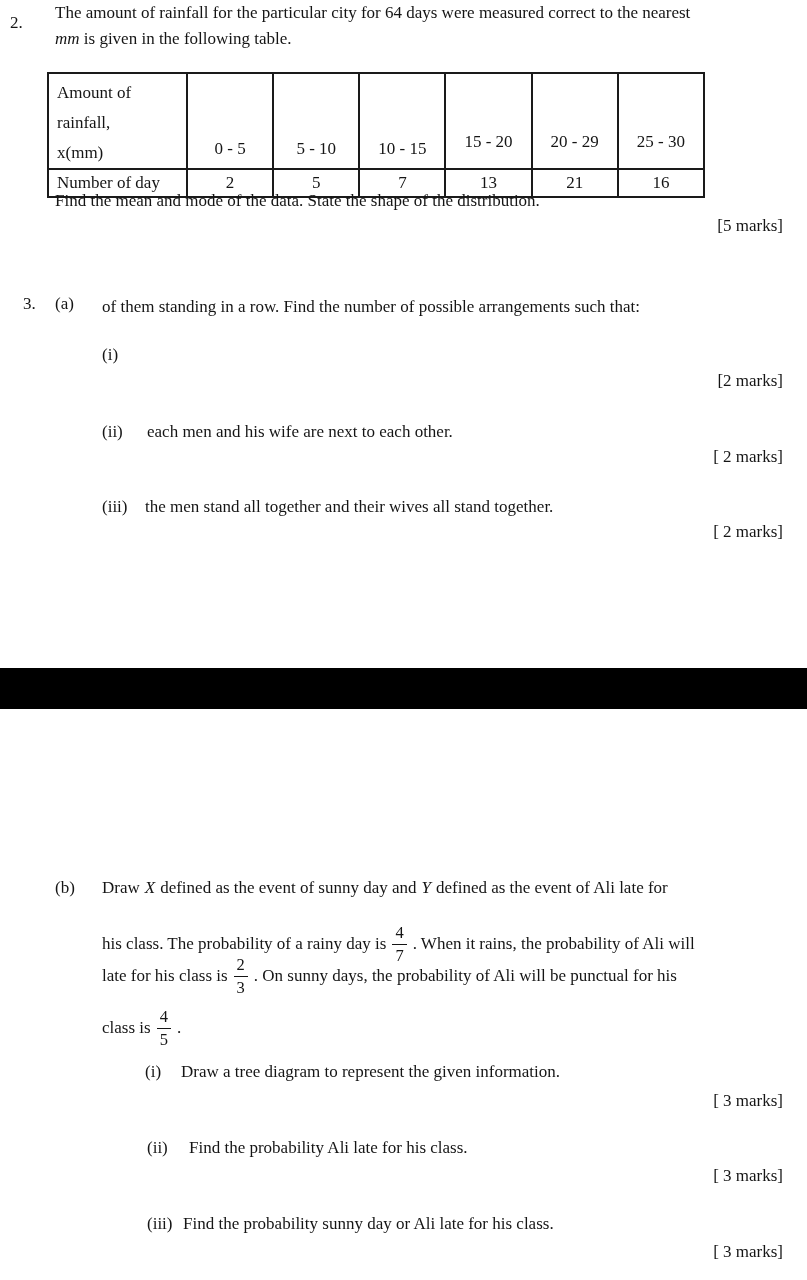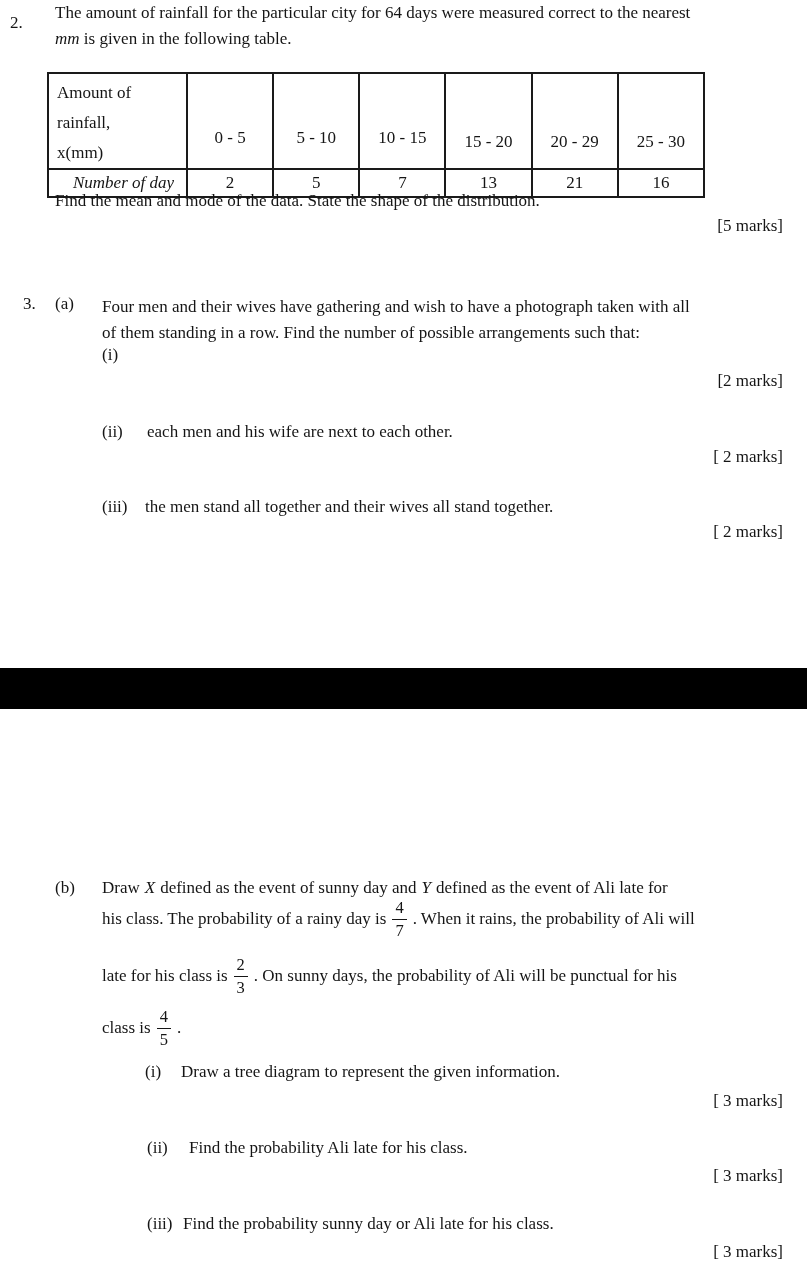--- a/index.html
+++ b/index.html
@@ -19,23 +19,23 @@
   .marks{position:absolute;right:24px;white-space:nowrap;}
   .item-row{position:absolute;display:flex;}
   .item-label{flex:0 0 auto;}
   .q-table{
     position:absolute;left:47px;top:72px;
     border-collapse:collapse;table-layout:fixed;width:658px;
   }
   .q-table td{border:2px solid #1a1a1a;padding:0;margin-left:44px;}
   .q-table .hdr{vertical-align:top;padding:4px 6px 0 8px;line-height:30px;}
   .q-table .interval{text-align:center;vertical-align:bottom;}
-  .q-table .interval.low{padding-bottom:20px;}
+  .q-table .interval.low{padding-bottom:9px;}
   .q-table .interval.high{padding-bottom:16px;}
-  .q-table .rowlabel{padding:1px 6px 1px 24px;font-style:italic;}
+  .q-table .rowlabel{padding:1px 6px 1px 8px;}
   .q-table .val{text-align:center;padding:1px 0;}
   .frac{
     display:inline-flex;flex-direction:column;align-items:center;
     margin:0 6px;line-height:1.08;font-size:16.5px;
   }
   .frac .num{padding:0 3px 2px;border-bottom:1.6px solid #151515;}
   .frac .den{padding-top:2px;}
   .bline{position:absolute;display:flex;align-items:center;white-space:nowrap;}
   .redaction{position:absolute;left:0;width:807px;background:#000;}
 </style>
@@ -85,21 +85,20 @@
   </tbody>
     </table>
 
   <div class="abs" style="left:55px;top:191px;">Find the mean and mode of the data. State the shape of the distribution.</div>
 
   <div class="marks" style="top:216px;"><span>[5 </span><span class="it">marks</span><span>]</span></div>
 
   <div class="abs" style="left:23px;top:294px;">3.</div>
   <div class="abs" style="left:55px;top:294px;">(a)</div>
   <div class="abs body-text" style="left:102px;top:294px;width:690px;">
-    <div>Four men and their wives have gathering and wish to have a photograph taken with all</div>
     <div>of them standing in a row. Find the number of possible arrangements such that:</div>
   </div>
 
   <div class="item-row" style="left:102px;top:345px;">
     <span class="item-label" style="width:45px;">(i)</span>
   </div>
   <div class="marks" style="top:371px;">[2 marks]</div>
 
   <div class="item-row" style="left:102px;top:422px;">
     <span class="item-label" style="width:45px;">(ii)</span>
@@ -111,21 +110,21 @@
     <span class="item-label" style="width:43px;">(iii)</span>
     <span>the men stand all together and their wives all stand together.</span>
   </div>
   <div class="marks" style="top:522px;">[ 2 marks]</div>
 
   <div class="redaction" style="top:668px;height:41px;"></div>
 
   <div class="abs" style="left:55px;top:878px;">(b)</div>
   <div class="abs" style="left:102px;top:878px;white-space:nowrap;"><span>Draw</span><span class="var">X</span><span>defined as the event of sunny day and</span><span class="var">Y</span><span>defined as the event of  Ali late for</span></div>
 
-  <div class="bline" style="left:102px;top:893px;height:52px;text-align:center;">
+  <div class="bline" style="left:102px;top:918px;height:52px;text-align:center;">
     <span>his class. The probability of a rainy day is</span>
     <span class="frac">
         <span class="num">4</span>
         <span class="den">7</span>
       </span>
     <span>. When it rains, the probability of Ali will</span>
   </div>
 
   <div class="bline" style="left:102px;top:950px;height:52px;">
     <span>late for his class is</span>

